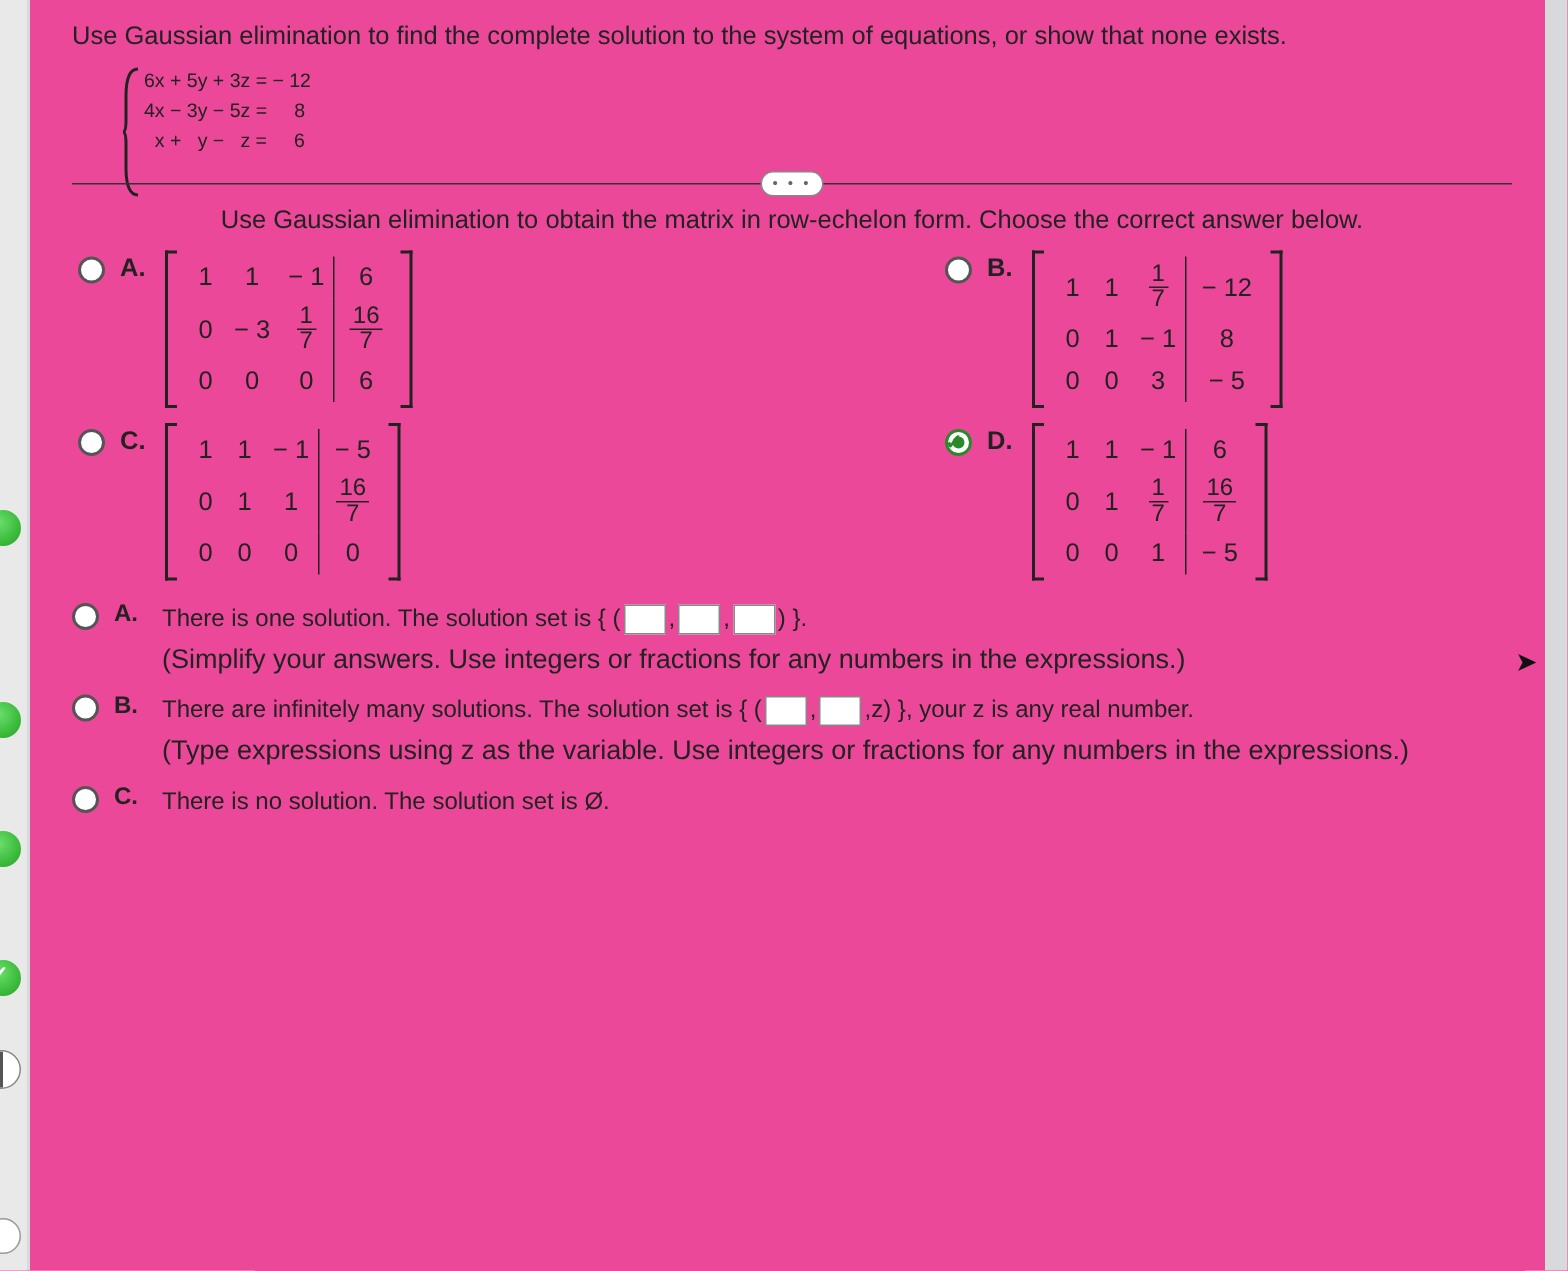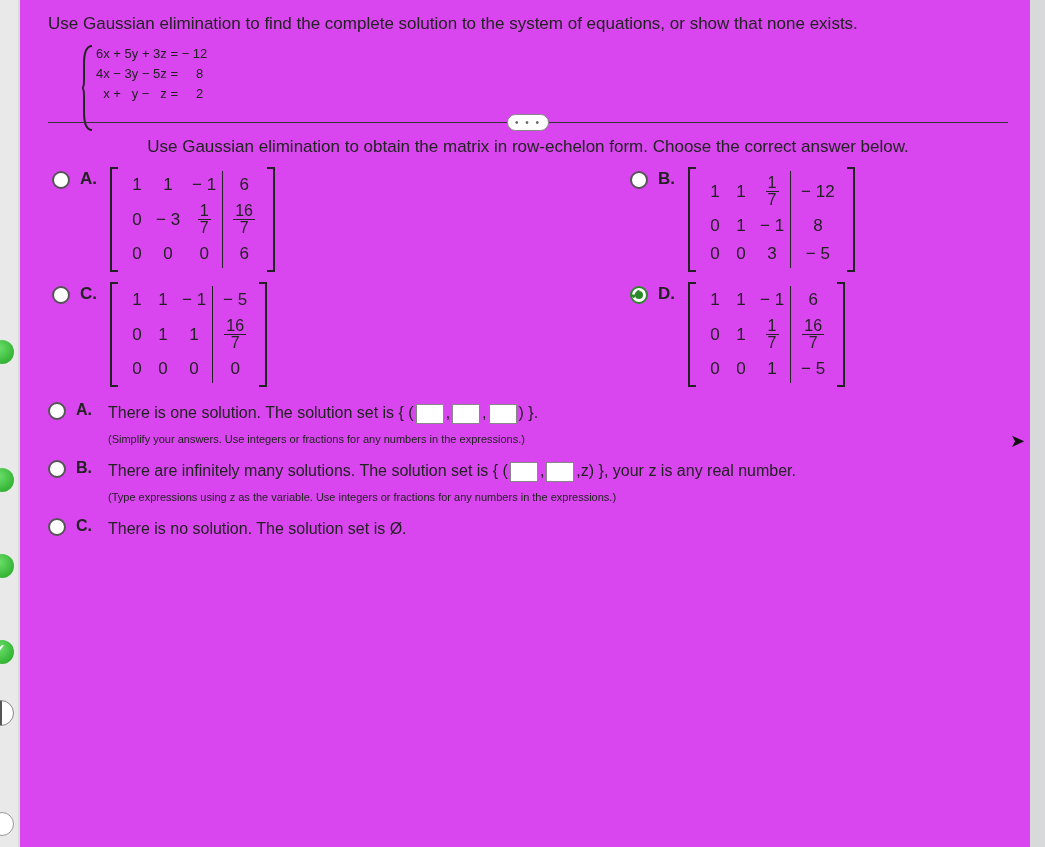--- a/index.html
+++ b/index.html
@@ -40,21 +40,21 @@
   .peek-half::before{
     content:""; position:absolute; left:0; top:0; width:13px; height:26px; background:#555;
   }
 
   .page {
     position: absolute;
     left: 20px;
     top: 0;
     width: 1010px;
     height: 847px;
-    background: #d946ef;
+    background: #ec4899;
     padding: 14px 22px 14px 28px;
     overflow: hidden;
   }
   .prompt { font-size: 17px; margin-bottom: 10px; }
   .eq-block {
     margin: 6px 0 18px 34px;
     font-size: 13px;
     line-height: 1.55;
     position: relative;
     padding-left: 14px;
@@ -137,21 +137,21 @@
     width:18px; height:18px; border:2px solid #555; border-radius:50%;
     margin-top:1px; flex:0 0 18px; background:#fff;
   }
   .choice-row .lbl { font-weight:bold; width:22px; }
   .choice-row .body { flex:1; line-height:1.55; }
   .ans-box {
     display:inline-block; width:28px; height:20px;
     border:1px solid #888; background:#fff; vertical-align:middle;
     margin: 0 2px;
   }
-  .sub { font-size: 11px; color:#222; }
+  .sub { font-size: 18px; color:#222; }
 
   .cursor {
     position:absolute;
     top:430px; left:990px;
     font-size:18px;
     pointer-events:none;
     color:#111;
   }
 </style>
 </head>
@@ -169,21 +169,21 @@
   <div class="prompt">Use Gaussian elimination to find the complete solution to the system of equations, or show that none exists.</div>
 
   <div class="eq-block">
     <div class="brace">
       <svg viewBox="0 0 12 88">
           <path d="M10 2 Q2 2 2 20 L2 36 Q2 44 0 44 Q2 44 2 52 L2 68 Q2 86 10 86" fill="none" stroke="#222" stroke-width="2"></path>
         </svg>
     </div>
     <div class="eq-row">6x + 5y + 3z = − 12</div>
     <div class="eq-row">4x − 3y − 5z =     8</div>
-    <div class="eq-row">  x +   y −   z =     2</div>
+    <div class="eq-row">  x +   y −   z =     6</div>
   </div>
 
   <div class="sep-line">
     <div class="more-pill">• • •</div>
   </div>
 
   <div class="subprompt">Use Gaussian elimination to obtain the matrix in row-echelon form. Choose the correct answer below.</div>
 
   <div class="options">
     <div class="opt">

